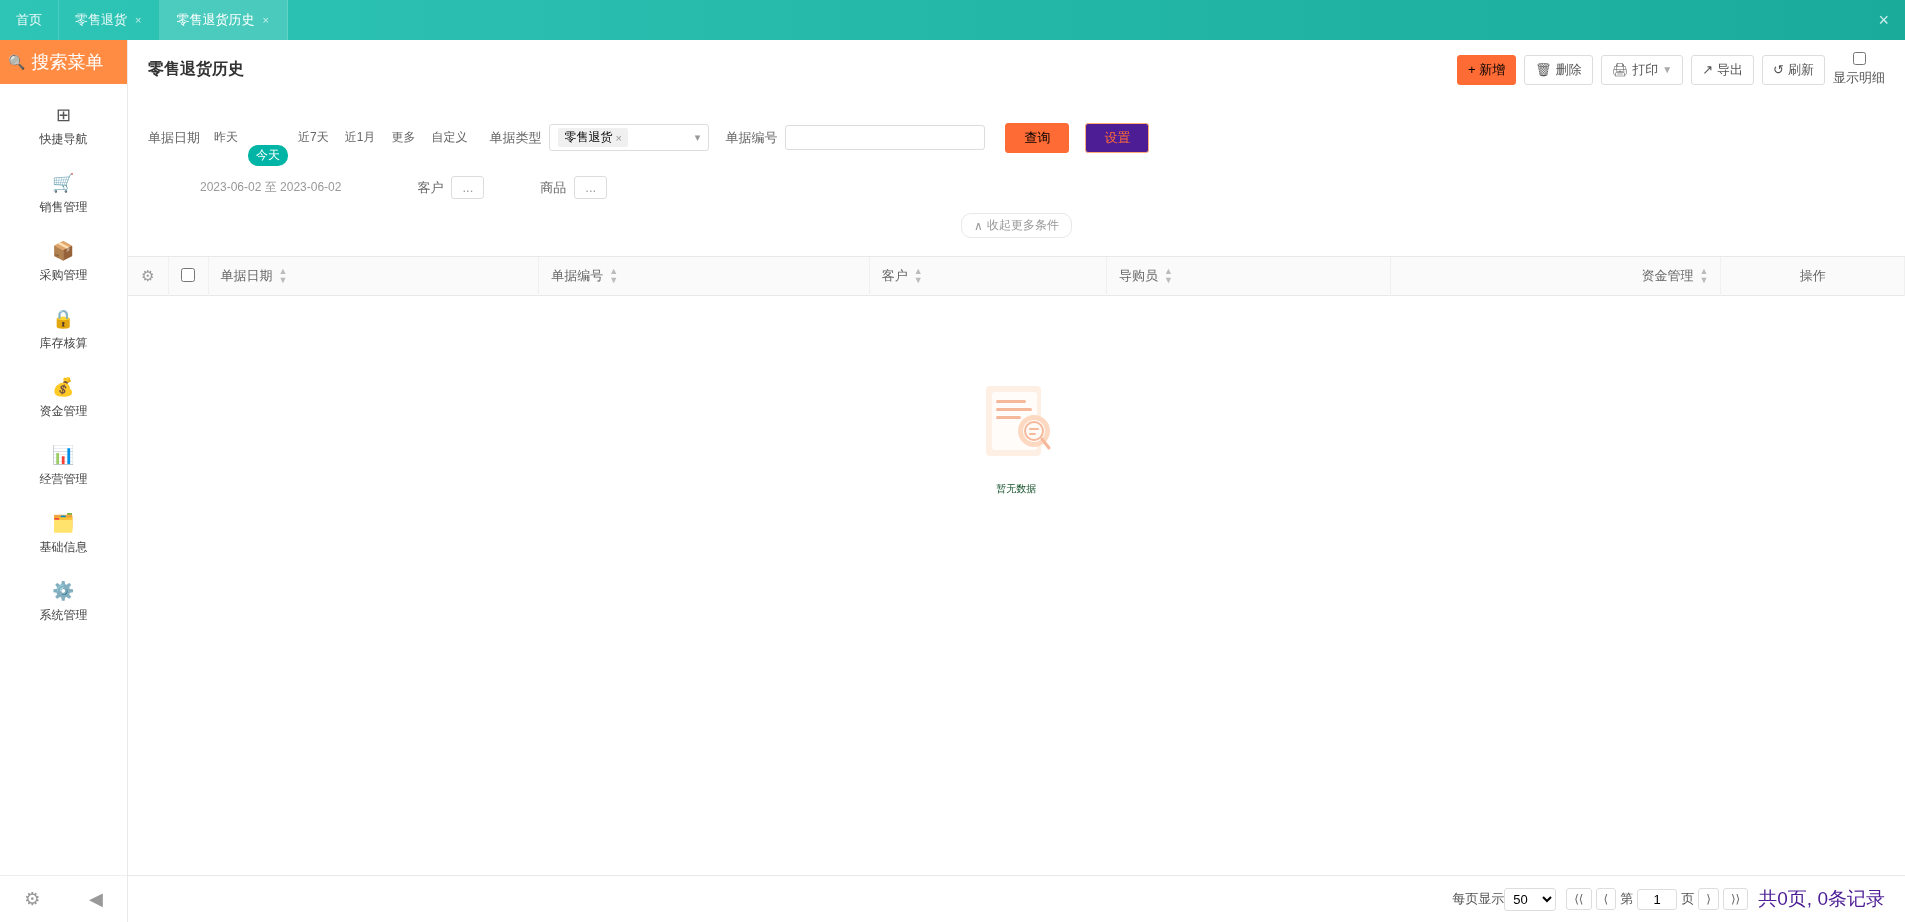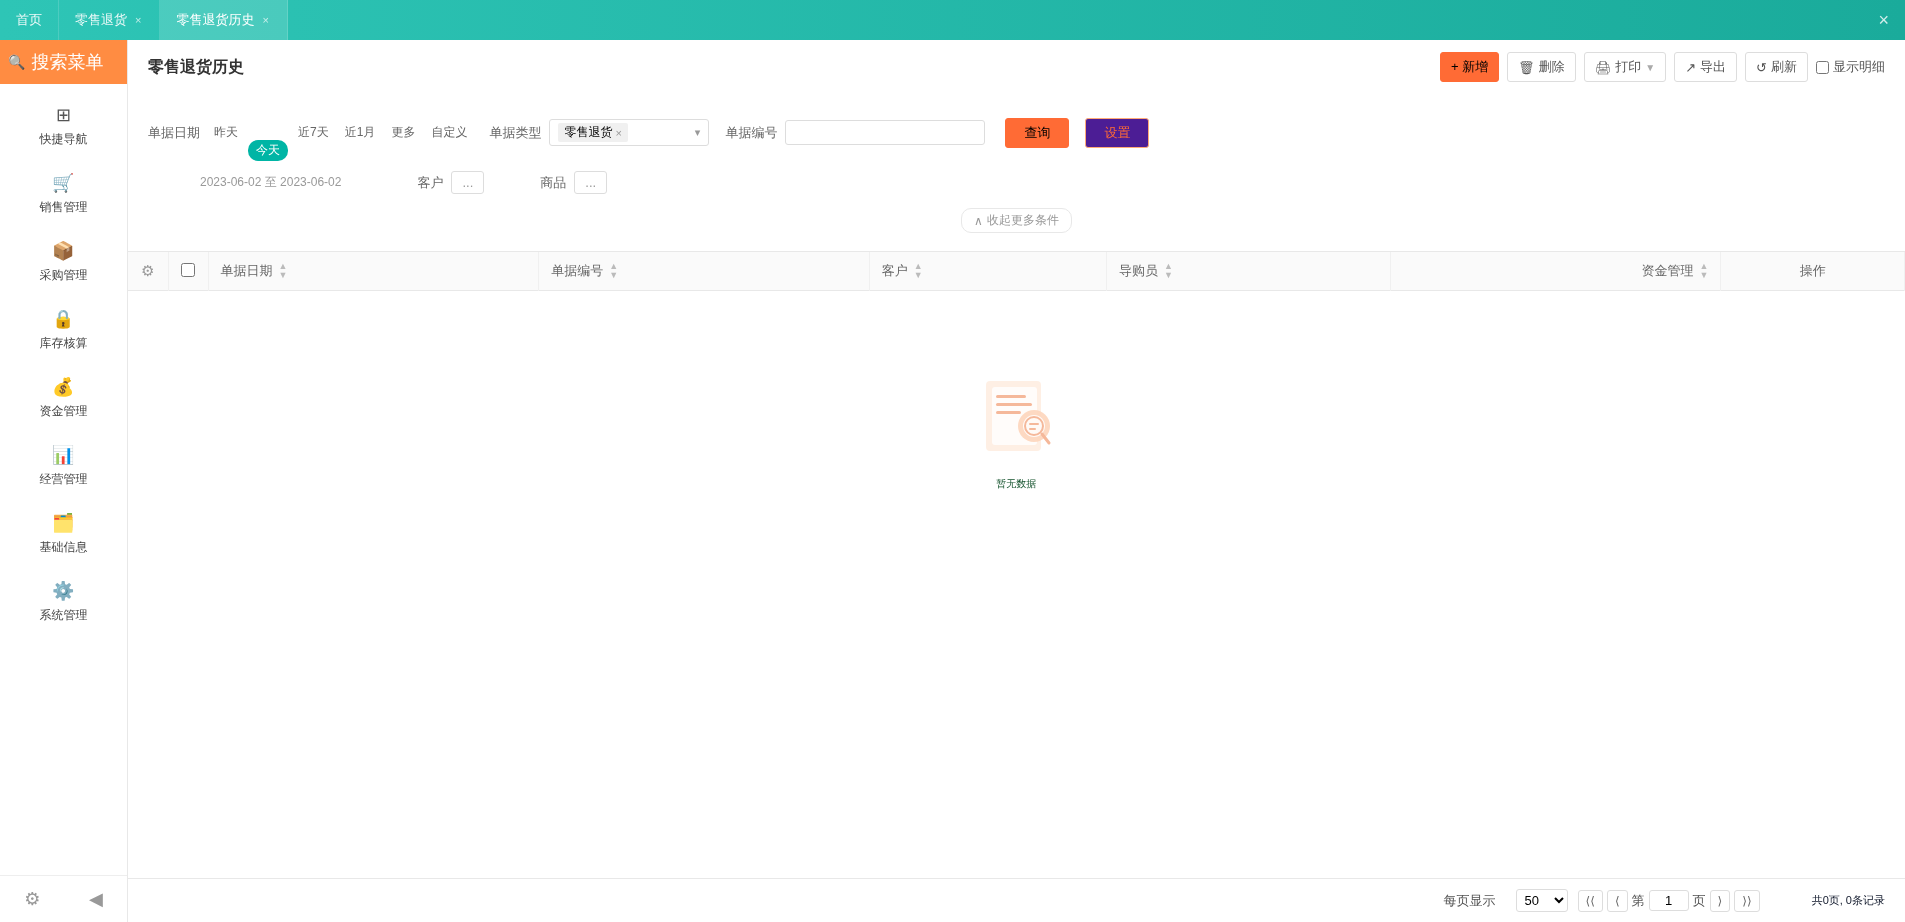--- a/index.html
+++ b/index.html
@@ -162,21 +162,21 @@
       background: #ff6b35;
       border-color: #ff6b35;
       color: #000000;
     }
     .toolbar-btn.secondary {
       background: #4c1d95;
       border-color: #ffaa77;
       color: #ff6b35;
     }
     .toolbar-icon { font-size: 13px; }
-    .show-detail-cb { display: flex; align-items: center; gap: 4px; font-size: 13px; color: #555; }
+    .show-detail-cb { display: flex; align-items: center; gap: 4px; font-size: 13px; color: #555; flex-direction: column; }
 
     
     .filter-area {
       padding: 10px 0;
     }
     .filter-row {
       display: flex;
       align-items: center;
       gap: 16px;
       margin-bottom: 10px;
@@ -342,21 +342,21 @@
       background: #fff;
       border-top: 1px solid #e8e8e8;
       gap: 10px;
       font-size: 13px;
       color: #555;
       flex-shrink: 0;
     }
     .page-size-select {
       display: flex;
       align-items: center;
-      gap: 20px;
+      gap: 0;
     }
     .page-size-dropdown {
       border: 1px solid #ddd;
       border-radius: 3px;
       padding: 2px 4px;
       font-size: 13px;
       background: #fff;
       cursor: pointer;
     }
     .page-nav {
@@ -374,21 +374,21 @@
       color: #666;
     }
     .page-num-input {
       width: 40px;
       border: 1px solid #ddd;
       border-radius: 3px;
       padding: 2px 4px;
       text-align: center;
       font-size: 13px;
     }
-    .page-total { color: #0f172a; font-size: 11px; margin-left: 42px; }
+    .page-total { color: #4c1d95; font-size: 19px; }
 
     
     ::-webkit-scrollbar { width: 6px; height: 6px; }
     ::-webkit-scrollbar-track { background: #f0f0f0; }
     ::-webkit-scrollbar-thumb { background: #ccc; border-radius: 3px; }
 
     .checkbox-input { width: 14px; height: 14px; cursor: pointer; }
     .th-with-sort { display: flex; align-items: center; gap: 2px; }
   </style>
 </head>

